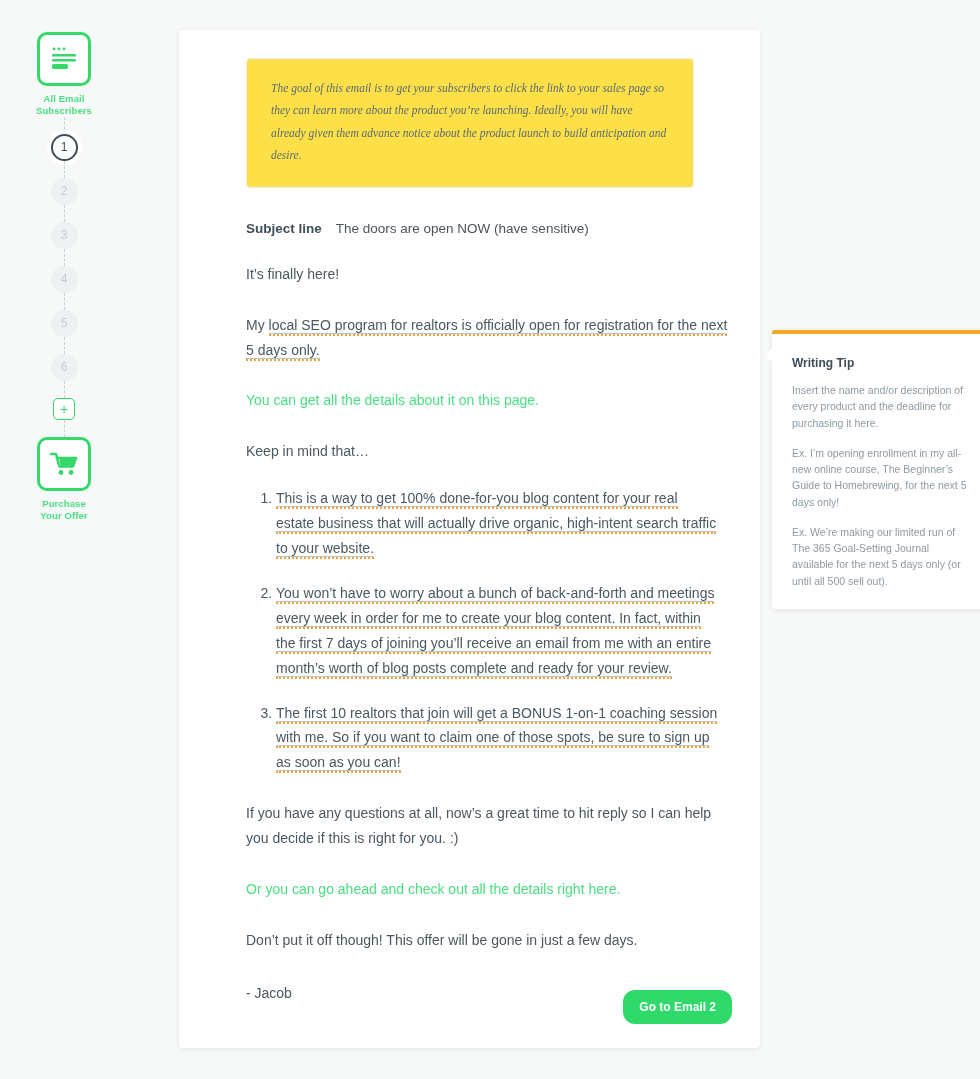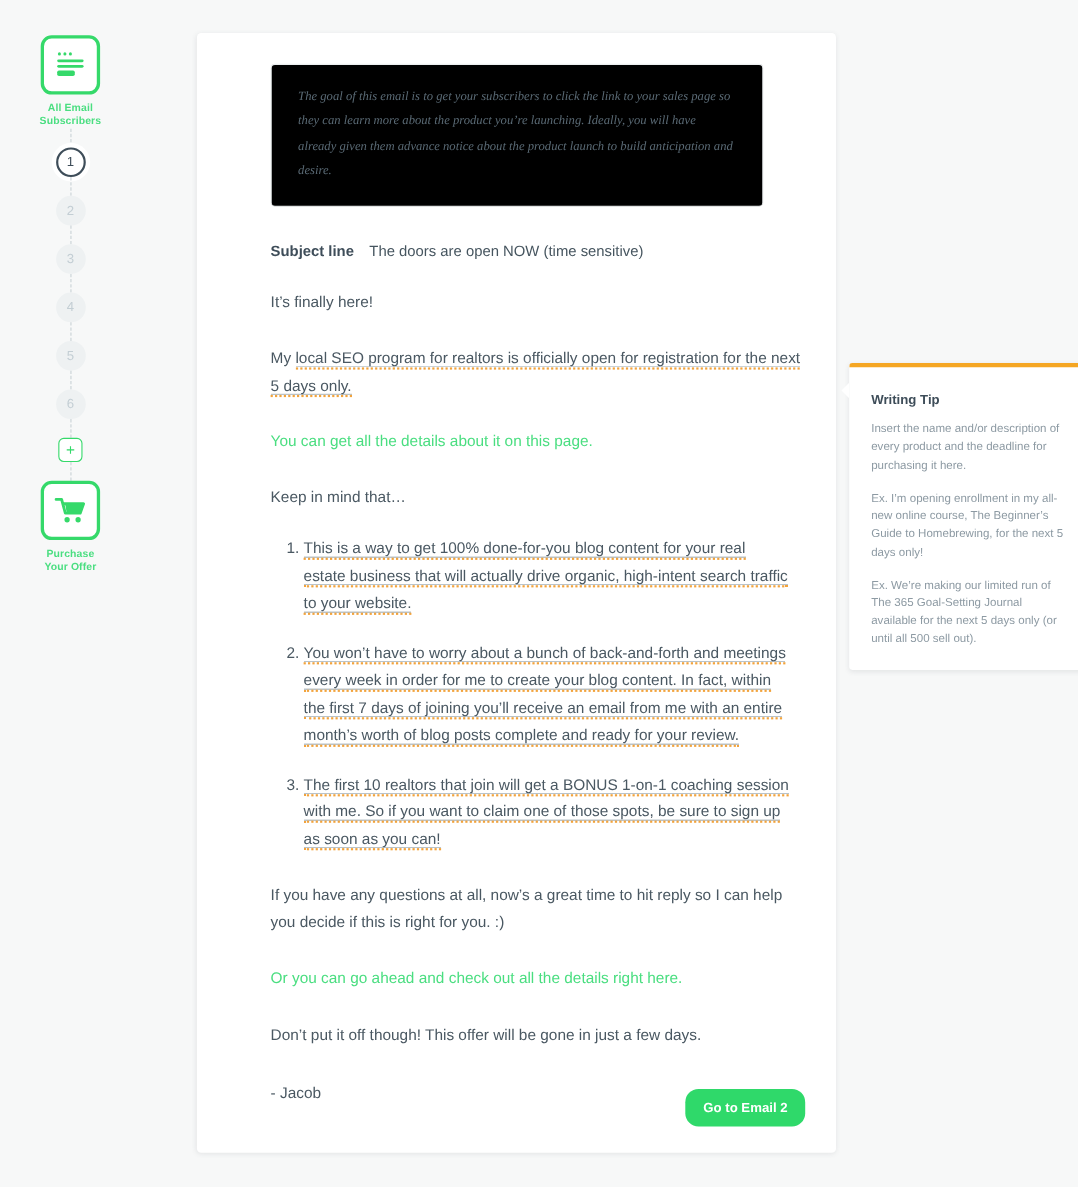--- a/index.html
+++ b/index.html
@@ -144,21 +144,21 @@
     border-radius: 50%;
     background: #a8b6bf;
     margin: 0 1px;
     display: block;
   }
 
   .goal-box {
     margin: 28px 30px 0 67px;
     border: 1px solid #eceff0;
     border-radius: 4px;
-    background: #000000;
+    background: #fde047;
     padding: 18px 24px 20px 24px;
     box-sizing: border-box;
     width: 448px;
   }
   .goal-box p {
     margin: 0;
     font-style: italic;
     font-size: 11.5px;
     line-height: 1.95;
     color: #5a6a75;
@@ -326,21 +326,21 @@
 <div class="card">
 
 
   <div class="goal-box">
     <p>The goal of this email is to get your subscribers to click the link to your sales page so they can learn more about the product you’re launching. Ideally, you will have already given them advance notice about the product launch to build anticipation and desire.</p>
   </div>
 
   <div class="body">
 
     <div class="subject-row">
-      <span class="lbl">Subject line</span><span>The doors are open NOW (time sensitive)</span>
+      <span class="lbl">Subject line</span><span>The doors are open NOW (have sensitive)</span>
     </div>
 
     <p class="para">It’s finally here!</p>
 
     <p class="para"><span>My </span><span class="hl">local SEO program for realtors is officially open for registration for the next 5 days only.</span></p>
 
     <p class="para green">You can get all the details about it on this page.</p>
 
     <p class="para">Keep in mind that…</p>
 

